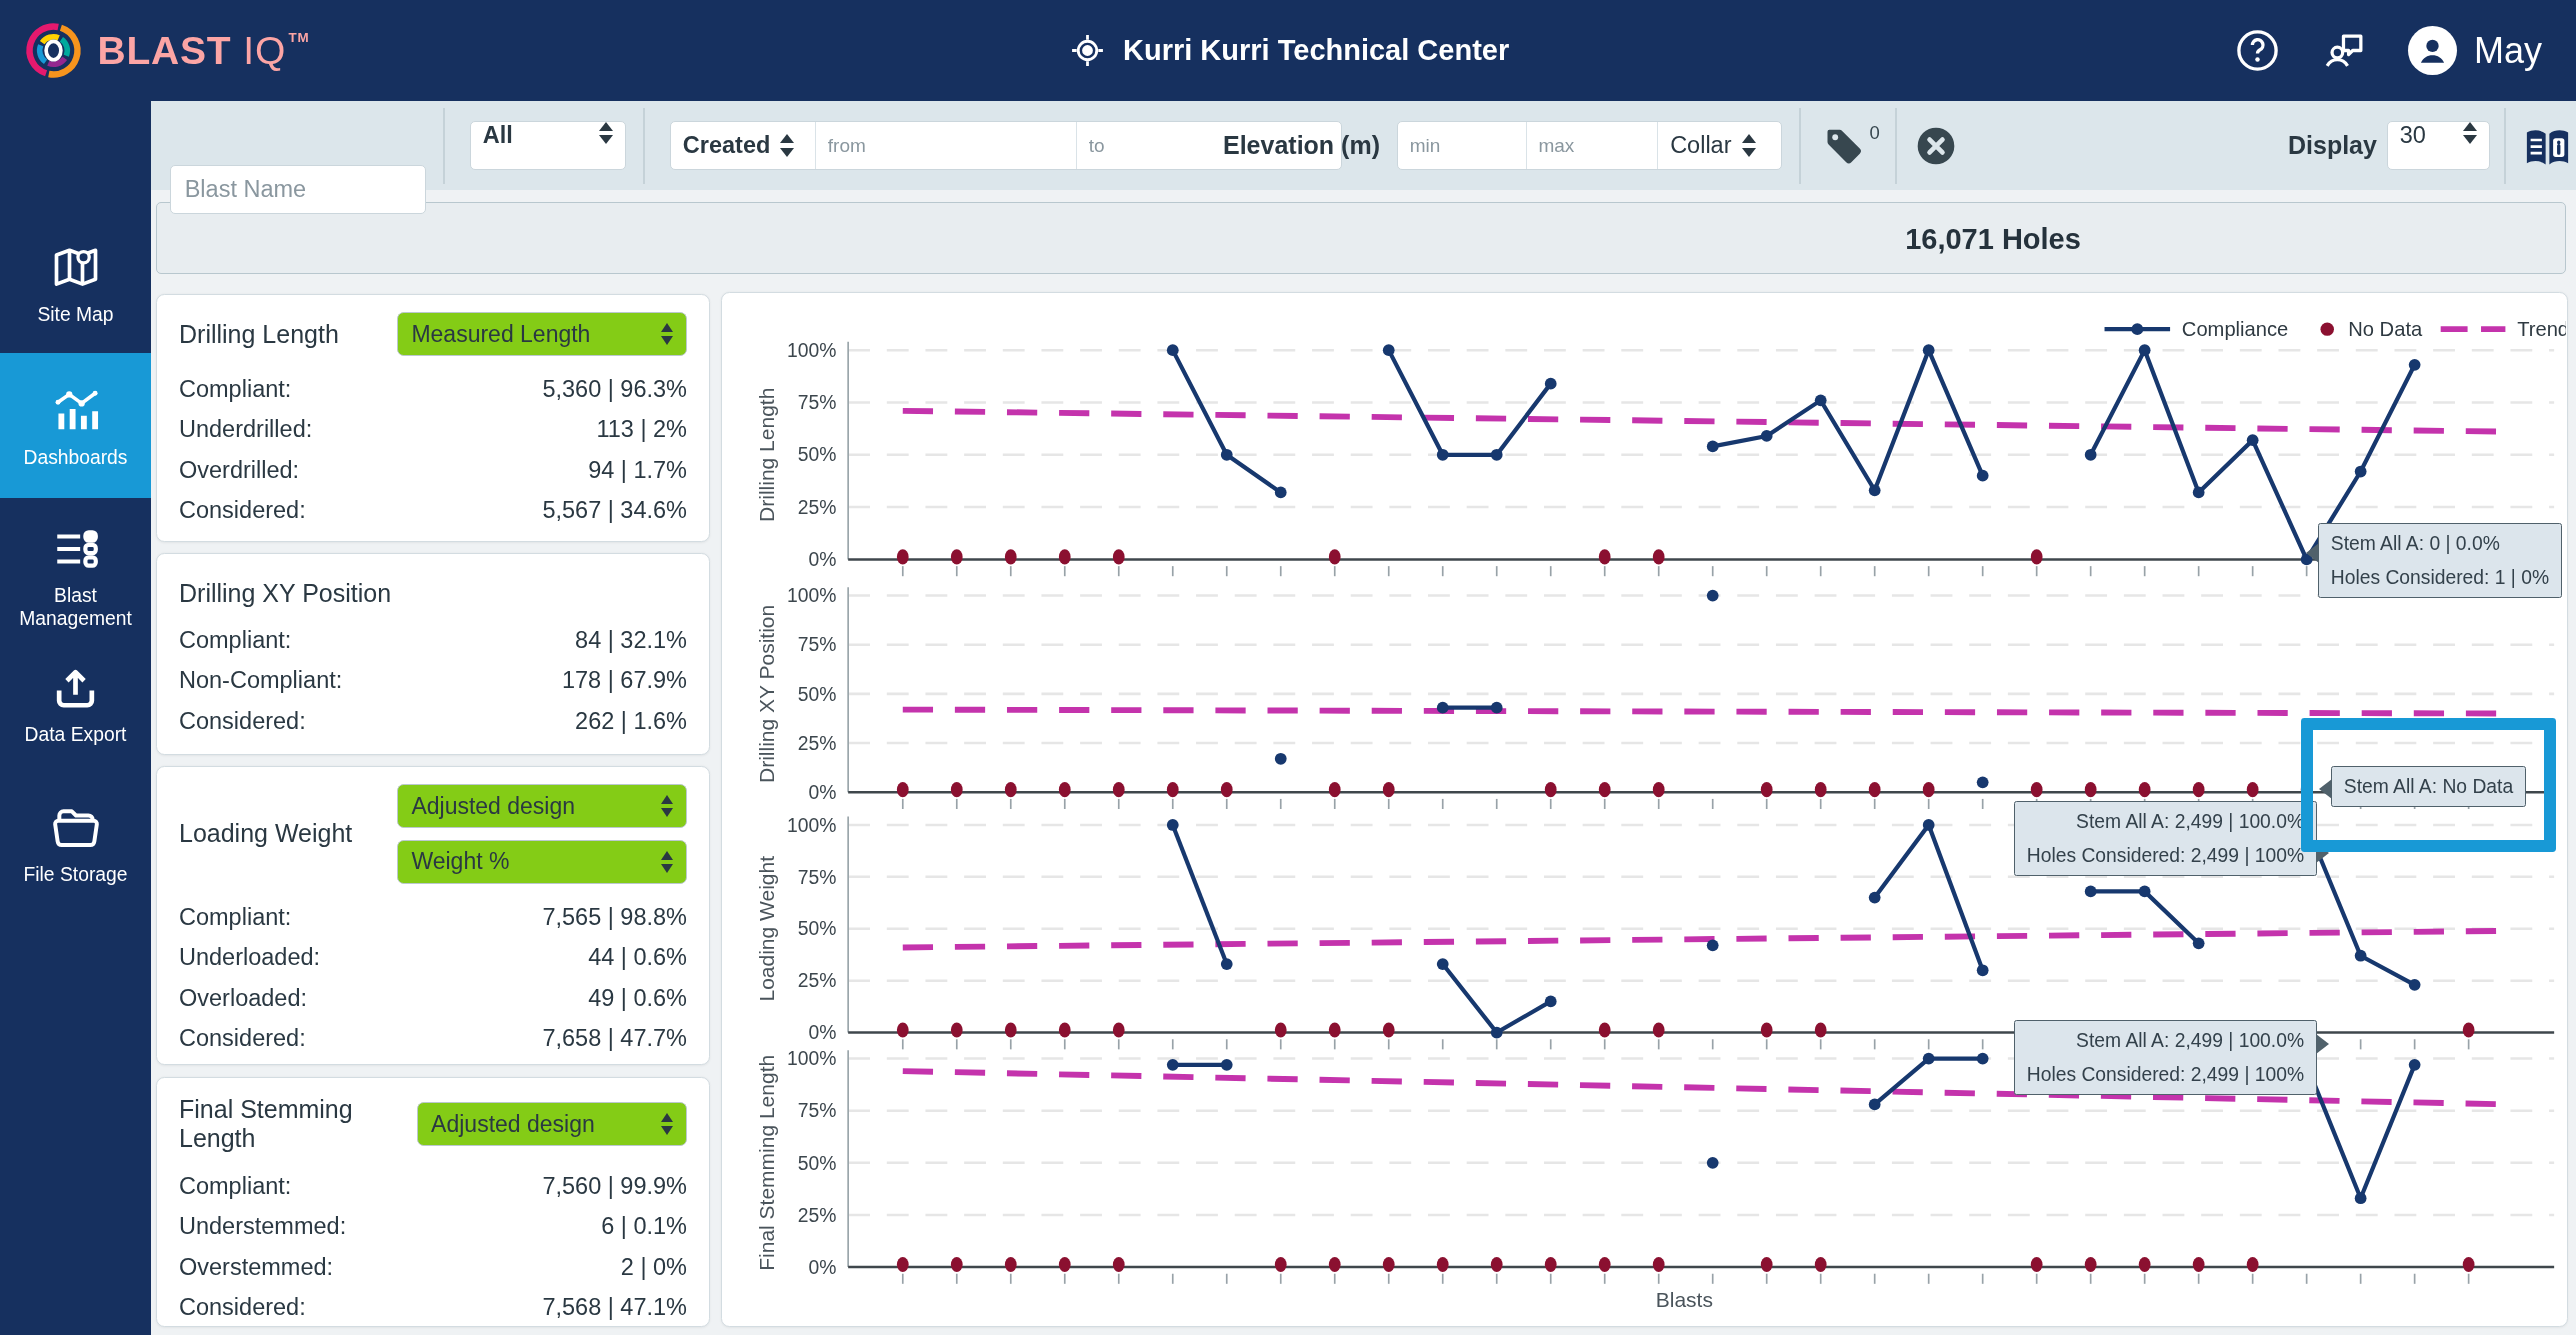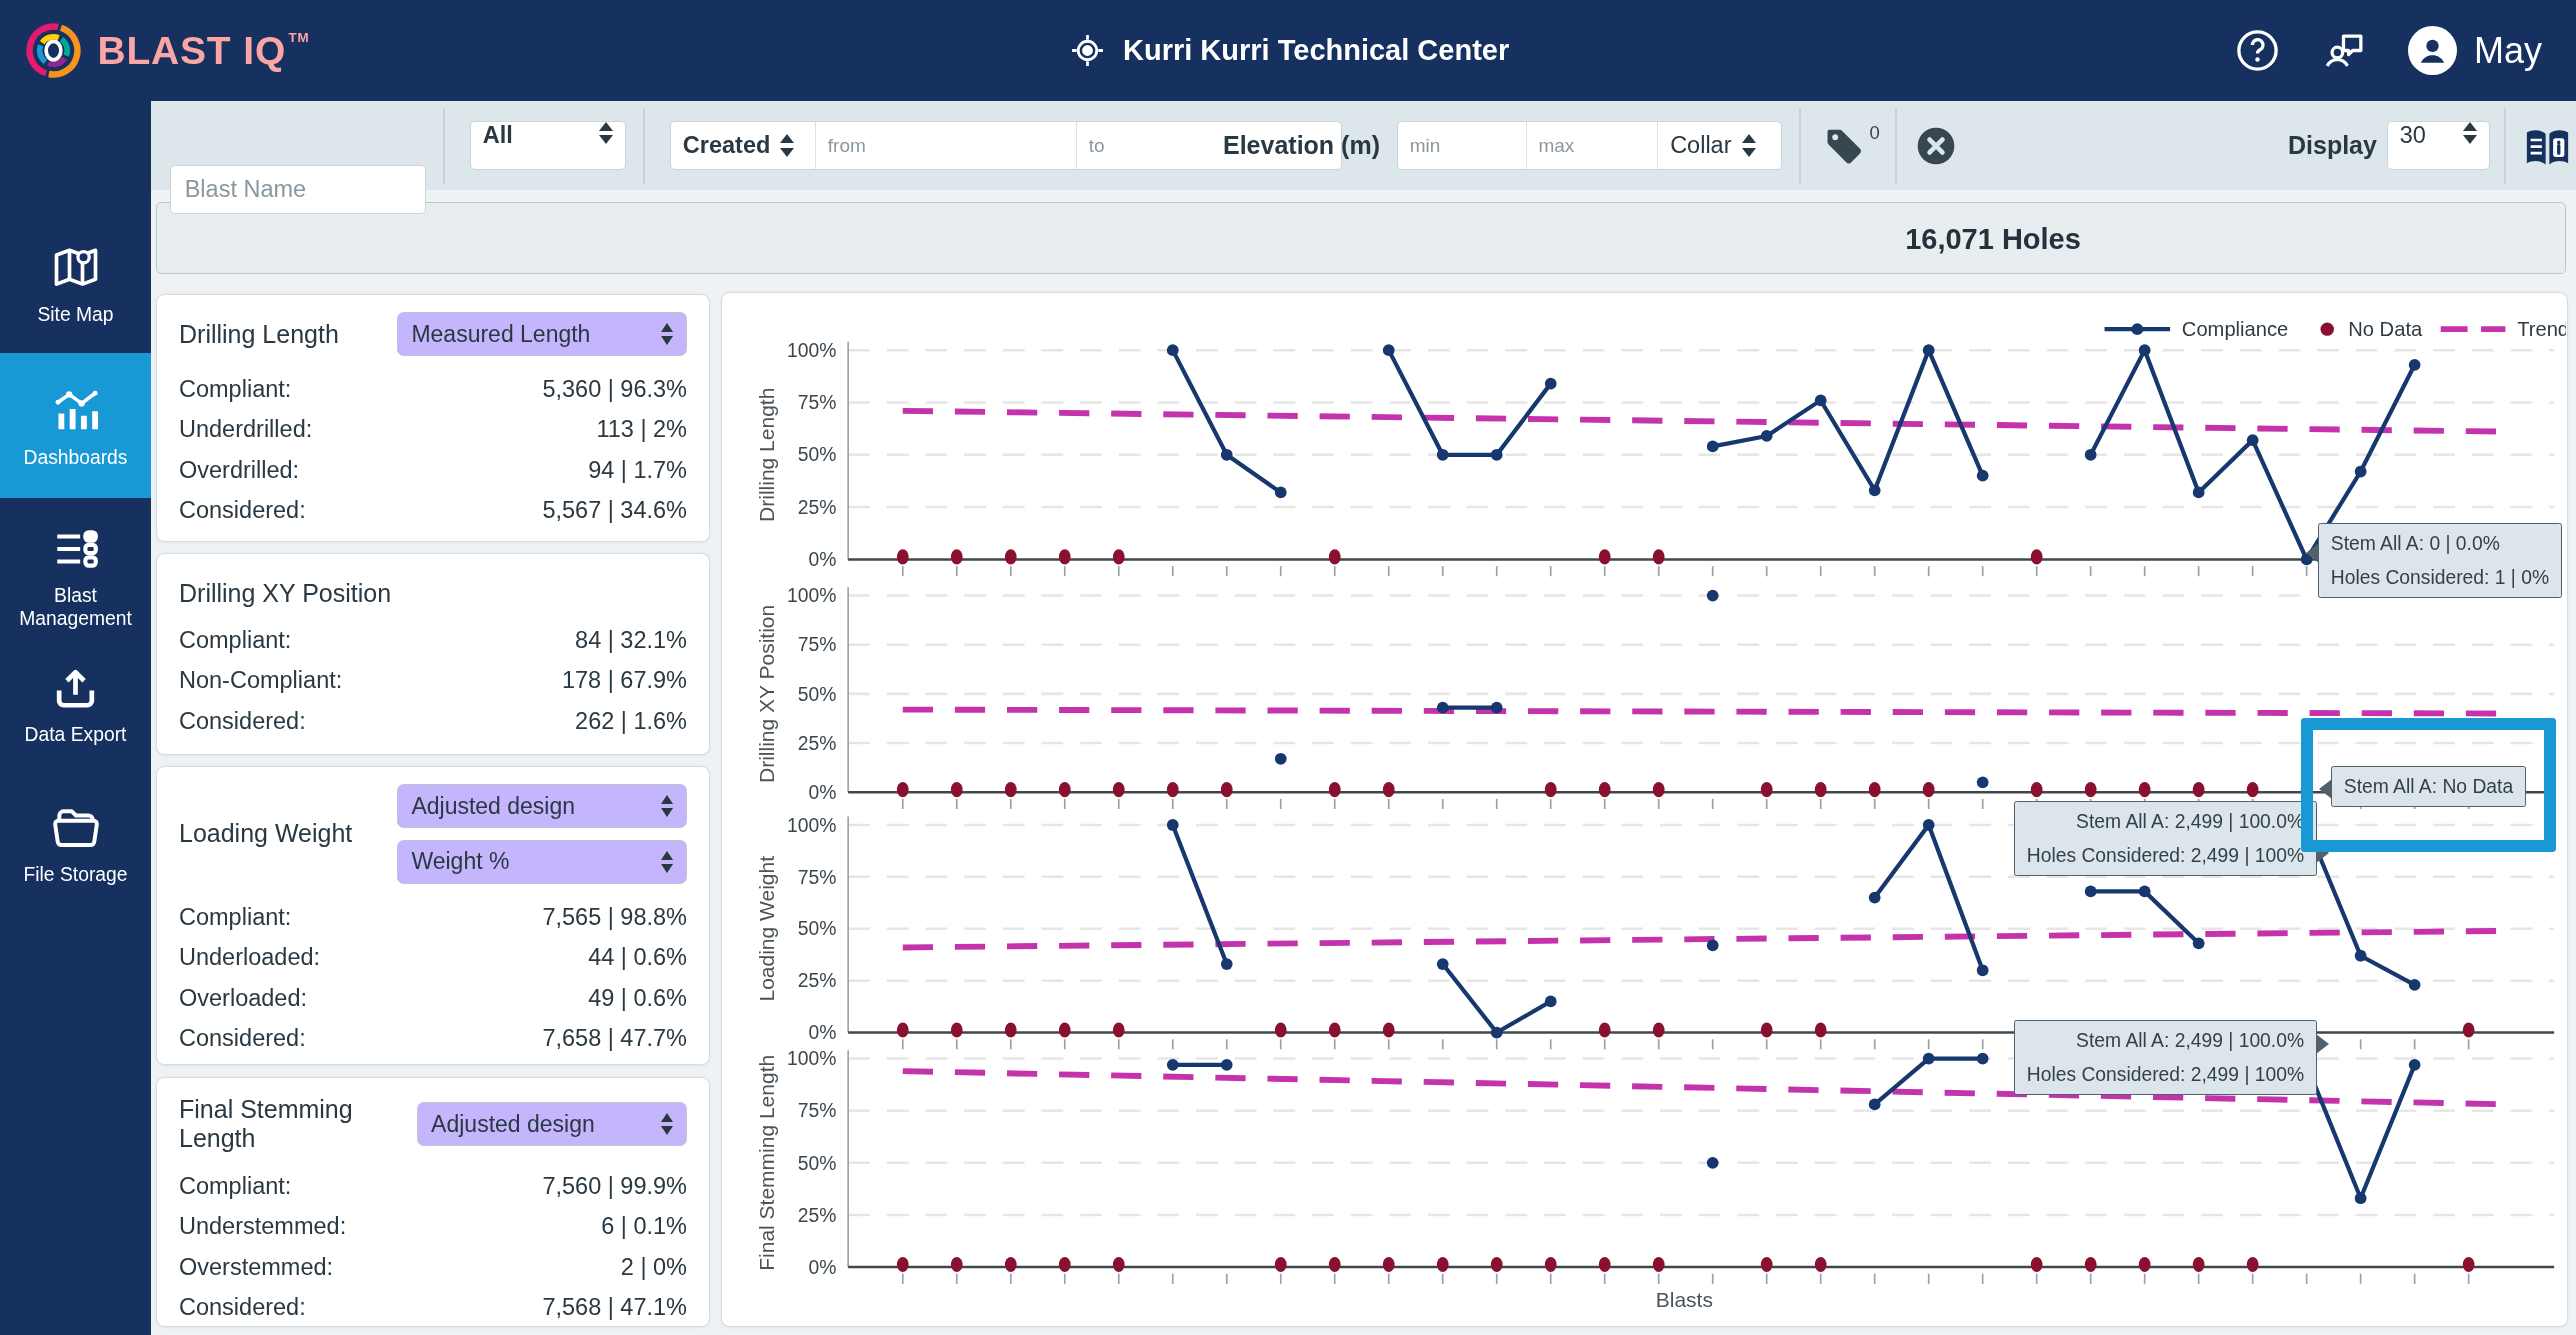--- a/index.html
+++ b/index.html
@@ -2,21 +2,21 @@
 <html style="font-size:13.4px"><head>
 <meta charset="utf-8">
 <style>
   *{margin:0;padding:0;box-sizing:border-box}
   html,body{width:2576px;height:1335px}
   body{position:relative;font-family:"Liberation Sans",sans-serif;background:#EFF2F4;overflow:hidden;color:#2A3842}
   
   .topbar{position:absolute;left:0;top:0;width:2576px;height:101px;background:#16305F;z-index:20;display:flex;align-items:center}
   .brand{display:flex;align-items:center;gap:15px;margin-left:23.5px}
   .brand-text{color:#fca5a5;font-size:39px;font-weight:bold;letter-spacing:0.8px;display:flex;align-items:flex-start}
-  .brand-iq{font-weight:bold;margin-left:11.8px}
+  .brand-iq{font-weight:normal;margin-left:11.8px}
   .brand-tm{font-size:13.4px;margin-top:1.7px;margin-left:2.5px}
   .site-title{position:absolute;left:1069px;top:0;height:101px;display:flex;align-items:center;gap:17px;color:#fff;font-size:29px;font-weight:bold}
   .top-icons{position:absolute;right:34px;top:0;height:101px;display:flex;align-items:center;gap:39px}
   .avatar{width:49px;height:49px;border-radius:50%;background:#fff;display:flex;align-items:center;justify-content:center}
   .username{color:#fff;font-size:36px;margin-left:-22px}
   
   .sidebar{position:absolute;left:0;top:101px;width:151px;height:1235px;background:#16305F;z-index:15}
   .side-item{position:absolute;left:0;width:151px;display:flex;flex-direction:column;align-items:center;justify-content:center;gap:10px;color:#fff;font-size:19.3px;text-align:center;cursor:pointer;line-height:23.5px}
   .side-item.active{background:#1899D6}
   
@@ -41,21 +41,21 @@
   .tagsup{font-size:18.5px;color:#37474F;margin-left:3.4px;margin-top:-1.7px}
   
   .summary{position:absolute;left:156px;top:202px;width:2410px;height:72px;background:#E8EDF0;border:1.7px solid #B8C7CE;border-radius:5px;z-index:5}
   .sum-left{position:absolute;left:809px;top:0;height:72px;transform:translateX(-50%);display:flex;align-items:center;gap:13.4px;white-space:nowrap}
   .sum-right{position:absolute;left:1836px;top:0;height:72px;transform:translateX(-50%);display:flex;align-items:center;white-space:nowrap}
   .sum-bold{font-size:29px;font-weight:bold;color:#25323C}
   .sum-normal{font-size:26px;color:#3A4852}
   
   .card{position:absolute;left:156px;width:554px;background:#fff;border:1.7px solid #D3DCE1;border-radius:8.4px;box-shadow:0 0.8px 2.5px rgba(0,0,0,.06);padding:17px 22px}
   .card-title{font-size:25px;color:#2A3842}
-  .sel{display:flex;align-items:center;justify-content:space-between;padding:0 13.4px;border:1.7px solid #BBC8CF;border-radius:6.7px;height:44px;font-size:23px;color:#2A3842;background:#c4b5fd;cursor:pointer}
+  .sel{display:flex;align-items:center;justify-content:space-between;padding:0 13.4px;border:1.7px solid #BBC8CF;border-radius:6.7px;height:44px;font-size:23px;color:#2A3842;background:#84cc16;cursor:pointer}
   .sel .updown{margin-left:6.7px}
   .sel .updown i{border-left-width:6.7px;border-right-width:6.7px}
   .crow{display:flex;justify-content:space-between;font-size:23.5px;color:#2A3842;margin-top:13.4px}
   .hdr{display:flex;justify-content:space-between;align-items:center}
   
   .chartcard{position:absolute;left:721px;top:292px;width:1847px;height:1035px;background:#fff;border:1.7px solid #D3DCE1;border-radius:8.4px;box-shadow:0 0.8px 2.5px rgba(0,0,0,.06);z-index:4}
   svg text.tick{font-family:"Liberation Sans",sans-serif;font-size:23px;fill:#3C464D}
   svg text.axname{font-family:"Liberation Sans",sans-serif;font-size:25px;fill:#4A545B}
   svg text.leg{font-family:"Liberation Sans",sans-serif;font-size:24px;fill:#2F3A42}
   

